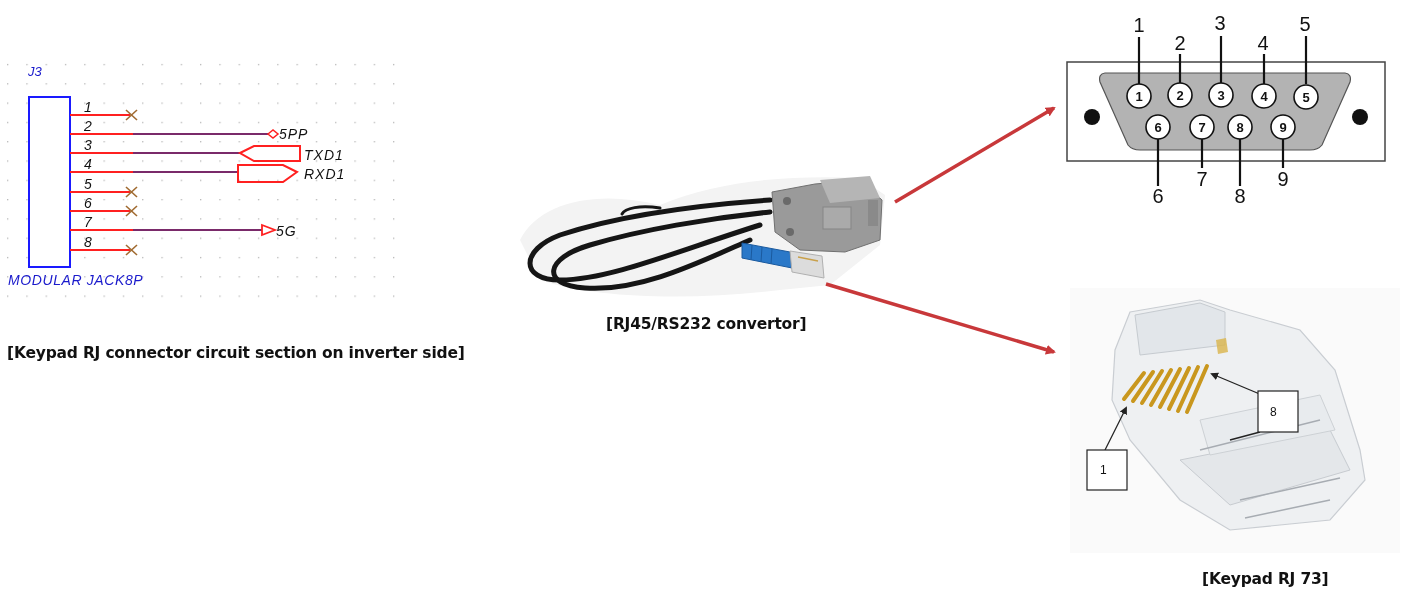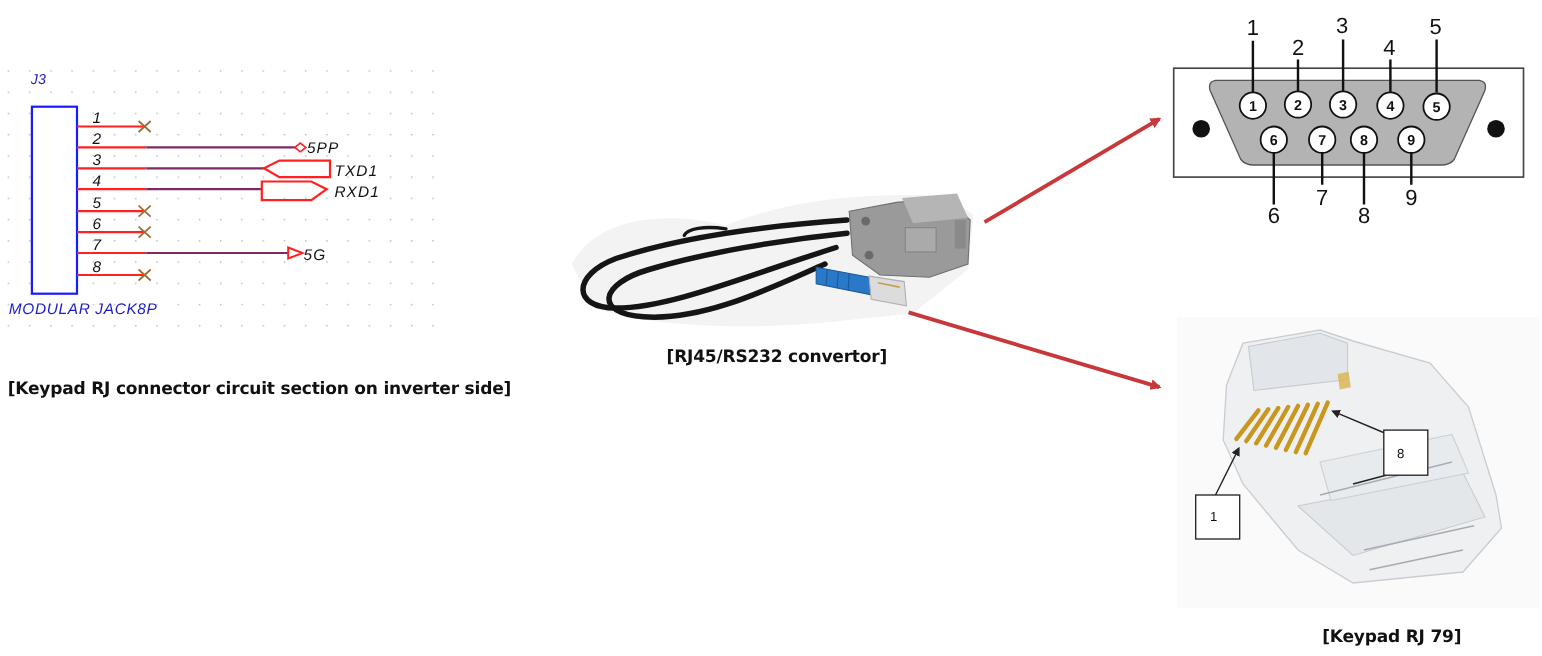--- a/index.html
+++ b/index.html
@@ -217,13 +217,13 @@
     <line x1="1105" y1="450" x2="1126" y2="408" stroke="#222" stroke-width="1.3" marker-end="url(#ah2)"></line>
     <line x1="1262" y1="395" x2="1212" y2="374" stroke="#222" stroke-width="1.3" marker-end="url(#ah2)"></line>
     <line x1="1260" y1="432" x2="1230" y2="440" stroke="#222" stroke-width="1.3"></line>
 
     <rect x="1087" y="450" width="40" height="40" fill="#ffffff" stroke="#222" stroke-width="1.2"></rect>
     <text x="1100" y="474" font-size="12" fill="#111">1</text>
     <rect x="1258" y="391" width="40" height="41" fill="#ffffff" stroke="#222" stroke-width="1.2"></rect>
     <text x="1270" y="416" font-size="12" fill="#111">8</text>
   </svg>
 </div>
-<div class="caption" style="left:1202px;top:570px;">[Keypad RJ 79]</div>
+<div class="caption" style="left:1202px;top:570px;">[Keypad RJ 73]</div>
 
 </body></html>

